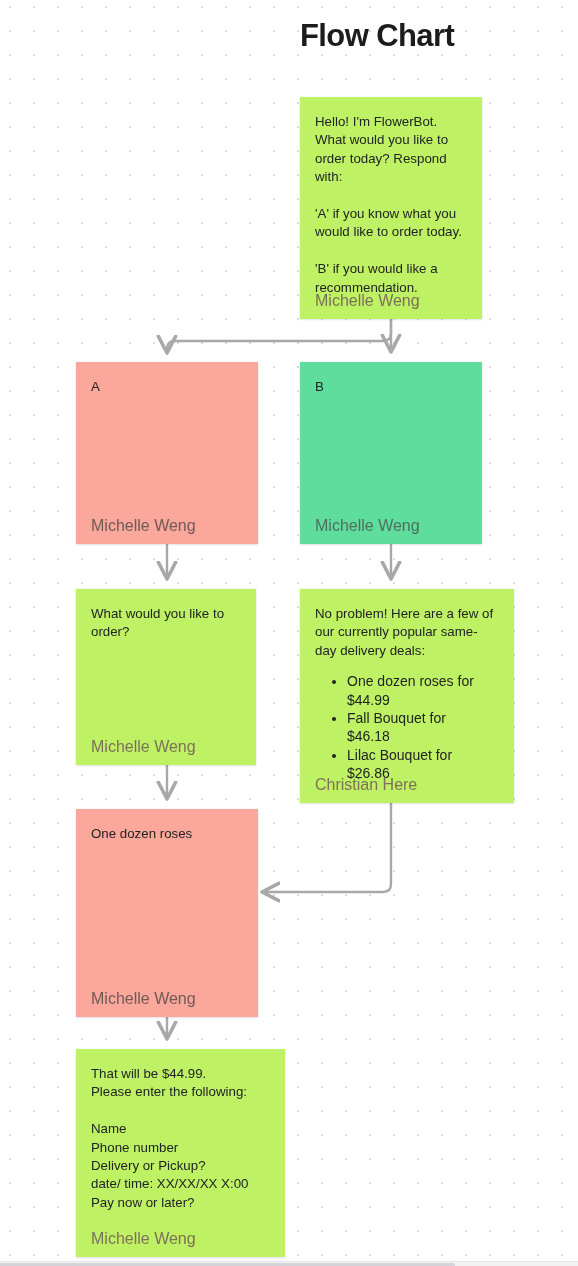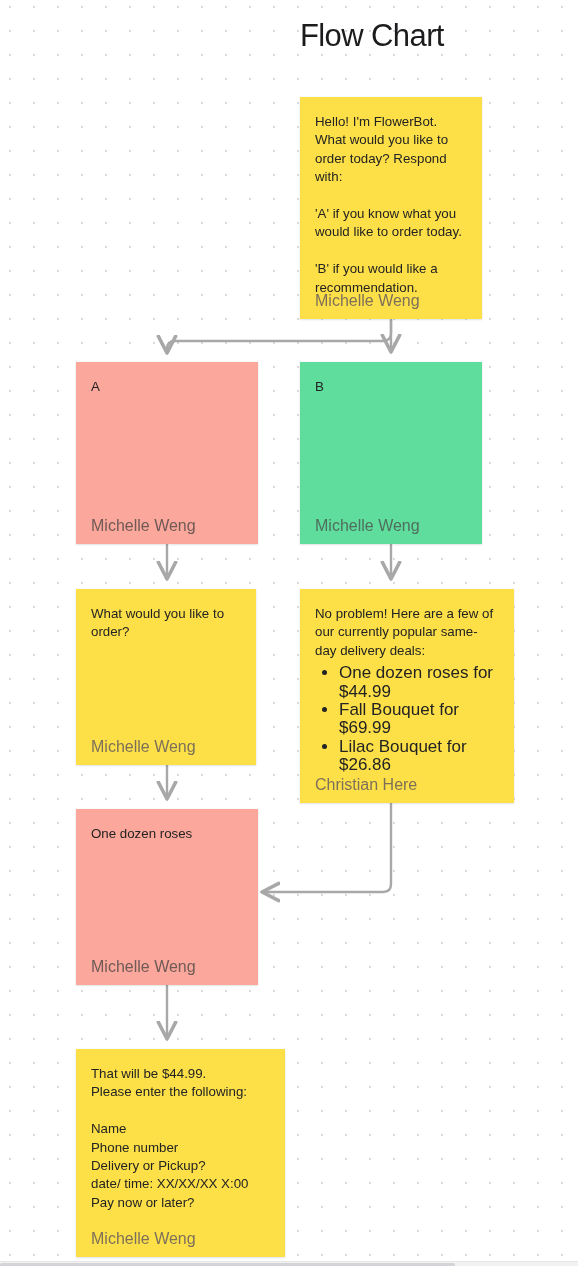--- a/index.html
+++ b/index.html
@@ -24,21 +24,21 @@
     background-size: 24px 24px;
     background-position: 9px 6px;
   }
 
   
   #page-title {
     position: absolute;
     left: 300px;
     top: 17px;
     font-size: 31px;
-    font-weight: normal;
+    font-weight: bold;
     color: #1c1c1e;
     letter-spacing: -0.6px;
     line-height: 38px;
     white-space: nowrap;
   }
 
   
   #connectors {
     position: absolute;
     left: 0; top: 0;
@@ -65,26 +65,26 @@
     bottom: 12px;
     font-size: 16px;
     line-height: 13px;
     color: #7d7059;
     white-space: nowrap;
   }
   .note.pink  { background: #FCA79B; }
   .note.pink  .author { color: #6f5a56; }
   .note.green { background: #5FDD9D; }
   .note.green .author { color: #4f6f5e; }
-  .note.yellow{ background: #fde047; }
+  .note.yellow{ background: #bef264; }
 
   .note ul {
-    margin: 4px;
+    margin: 12px;
     padding-left: 20px;
-    font-size: 17px;
+    font-size: 14px;
     line-height: 18.4px;
     color: #232323;
   }
   .note ul li { margin: 0; padding: 0; }
 
   
   #scrollbar-track {
     position: absolute;
     left: 0;
     bottom: 0;
@@ -154,27 +154,27 @@
 
 <div class="note yellow" style="left:76px; top:589px; width:180px; height:176px;">
   <div class="body">What would you like to order?</div>
   <div class="author">Michelle Weng</div>
 </div>
 
 <div class="note yellow" style="left:300px; top:589px; width:214px; height:214px;">
   <div class="body">No problem! Here are a few of our currently popular same-day delivery deals:</div>
   <ul>
     <li>One dozen roses for $44.99</li>
-    <li>Fall Bouquet for $69.99</li>
+    <li>Fall Bouquet for $46.18</li>
     <li>Lilac Bouquet for $26.86</li>
   </ul>
   <div class="author">Christian Here</div>
 </div>
 
-<div class="note pink" style="left:76px; top:809px; width:182px; height:176px;">
+<div class="note pink" style="left:76px; top:809px; width:182px; height:208px;">
   <div class="body">One dozen roses</div>
   <div class="author">Michelle Weng</div>
 </div>
 
 <div class="note yellow" style="left:76px; top:1049px; width:209px; height:208px;">
   <div class="body">That will be $44.99.
 Please enter the following:
 
 Name
 Phone number

